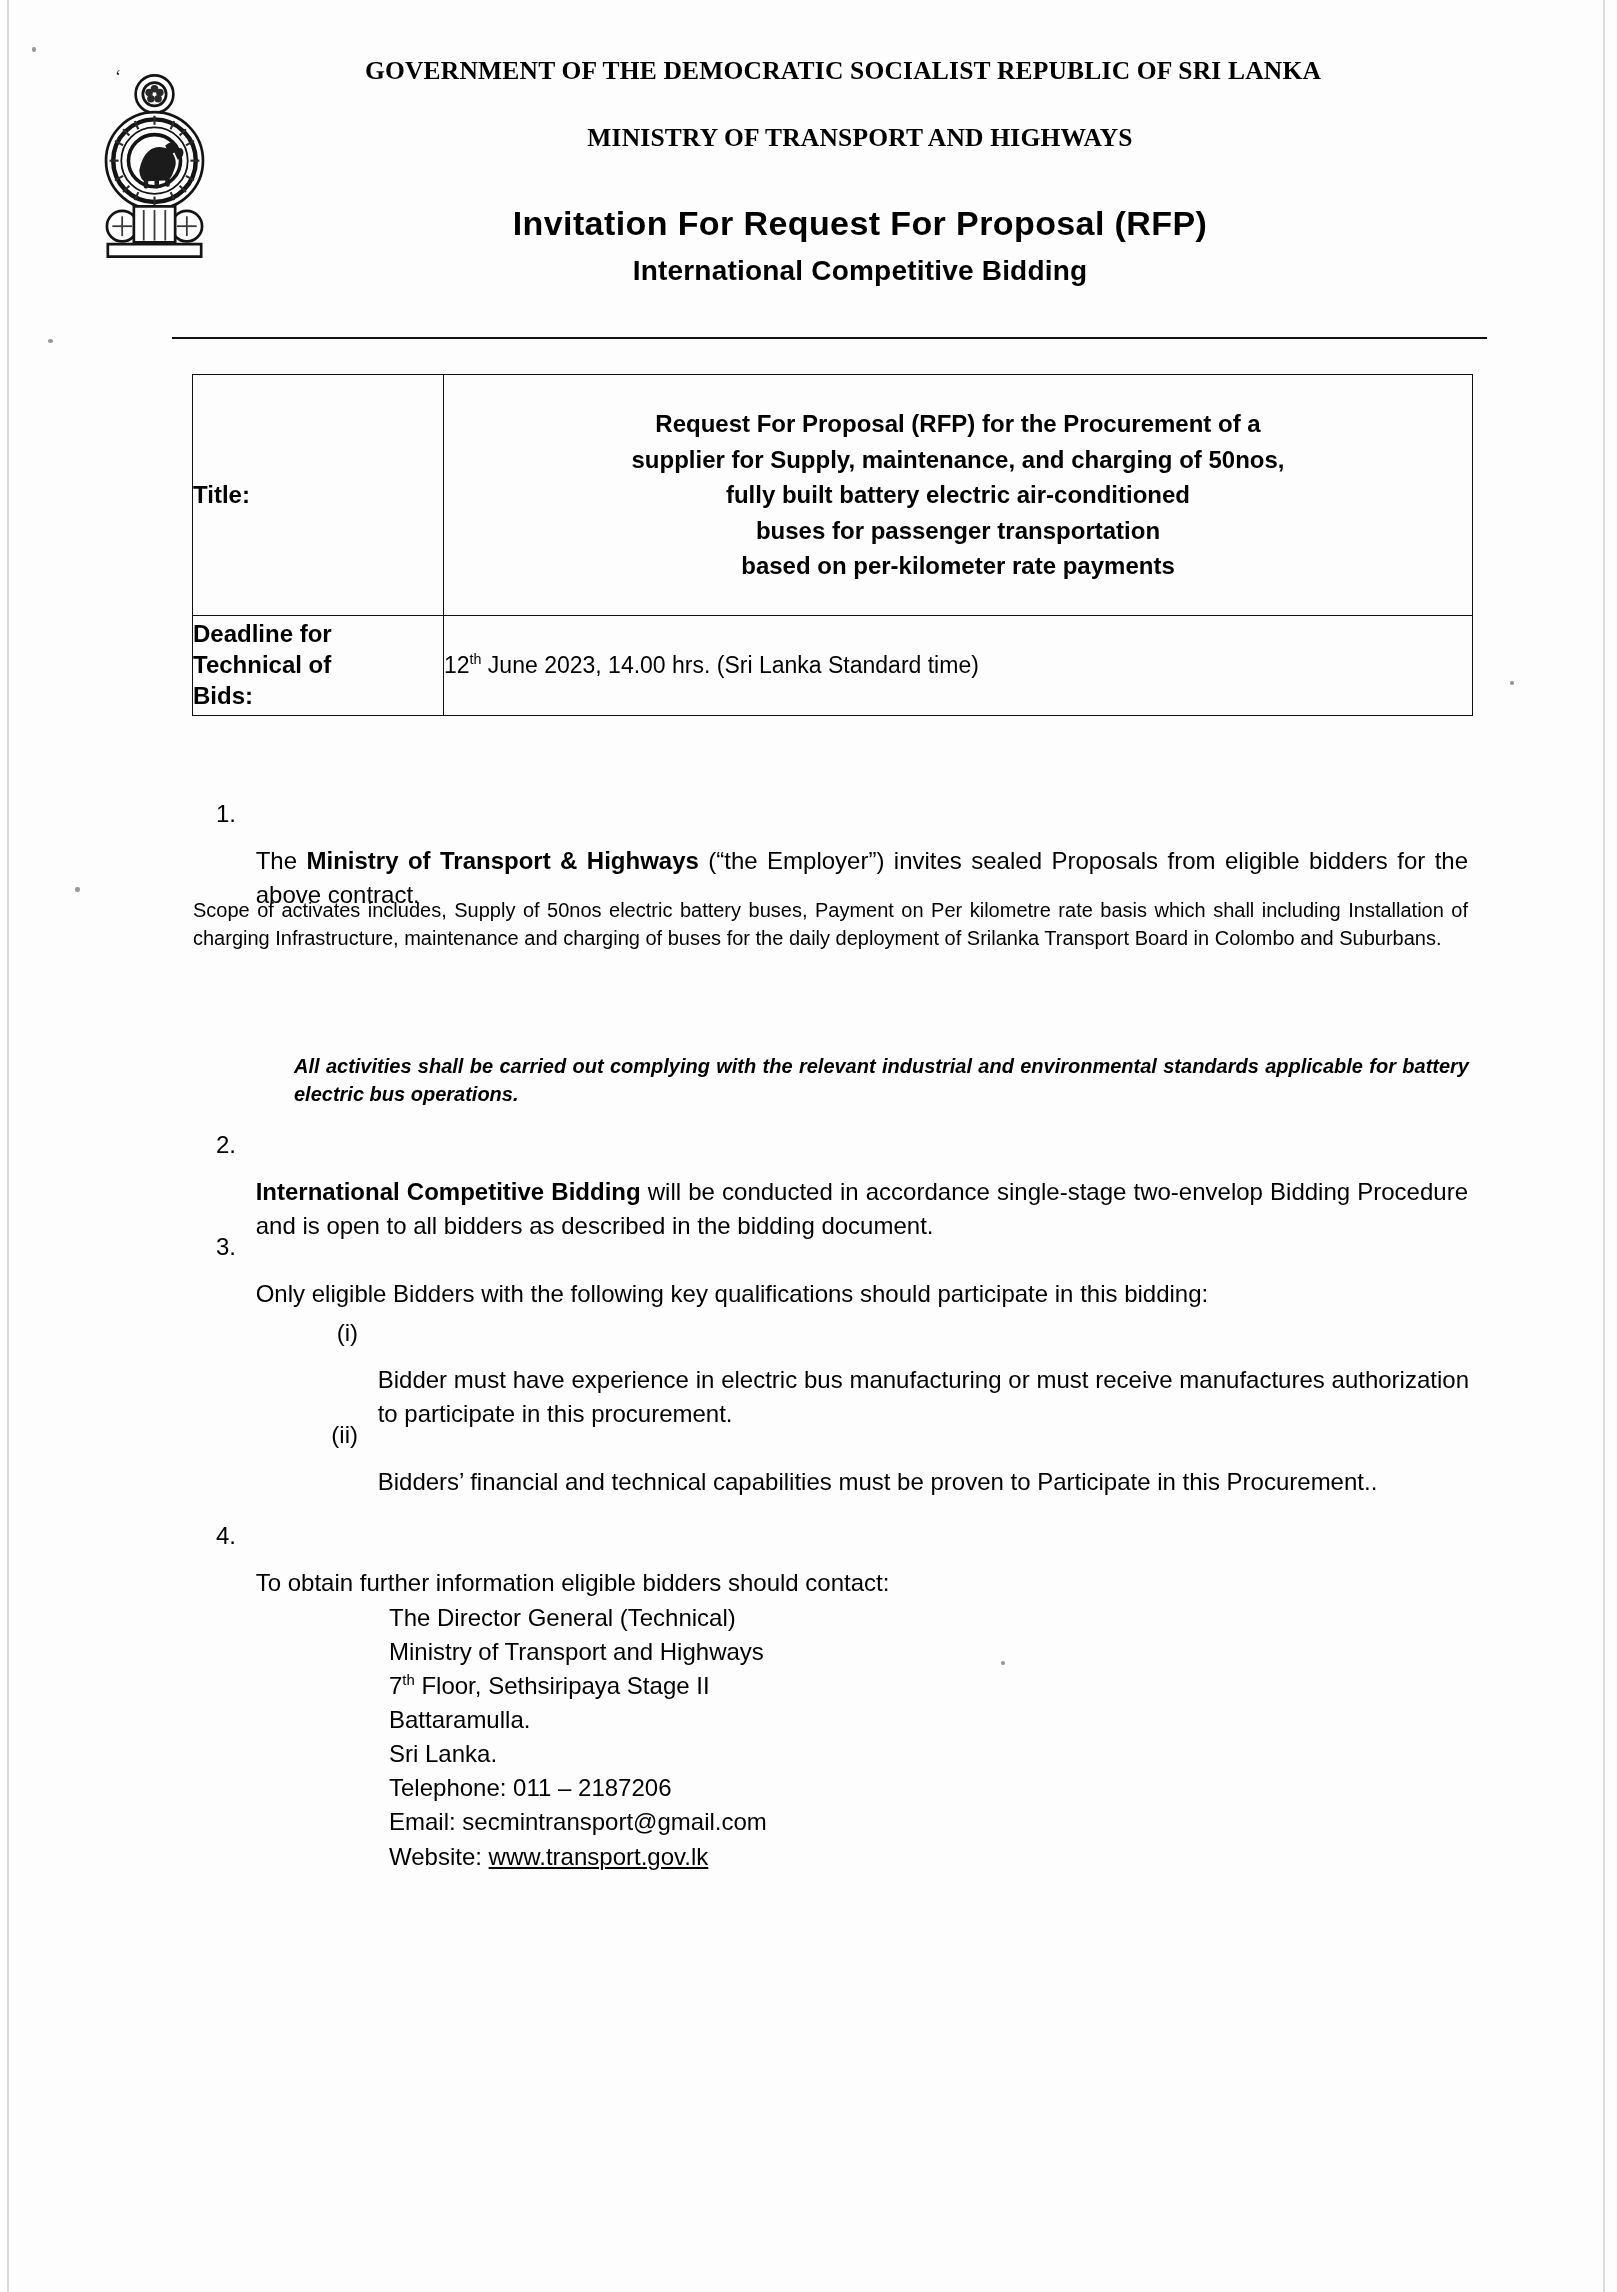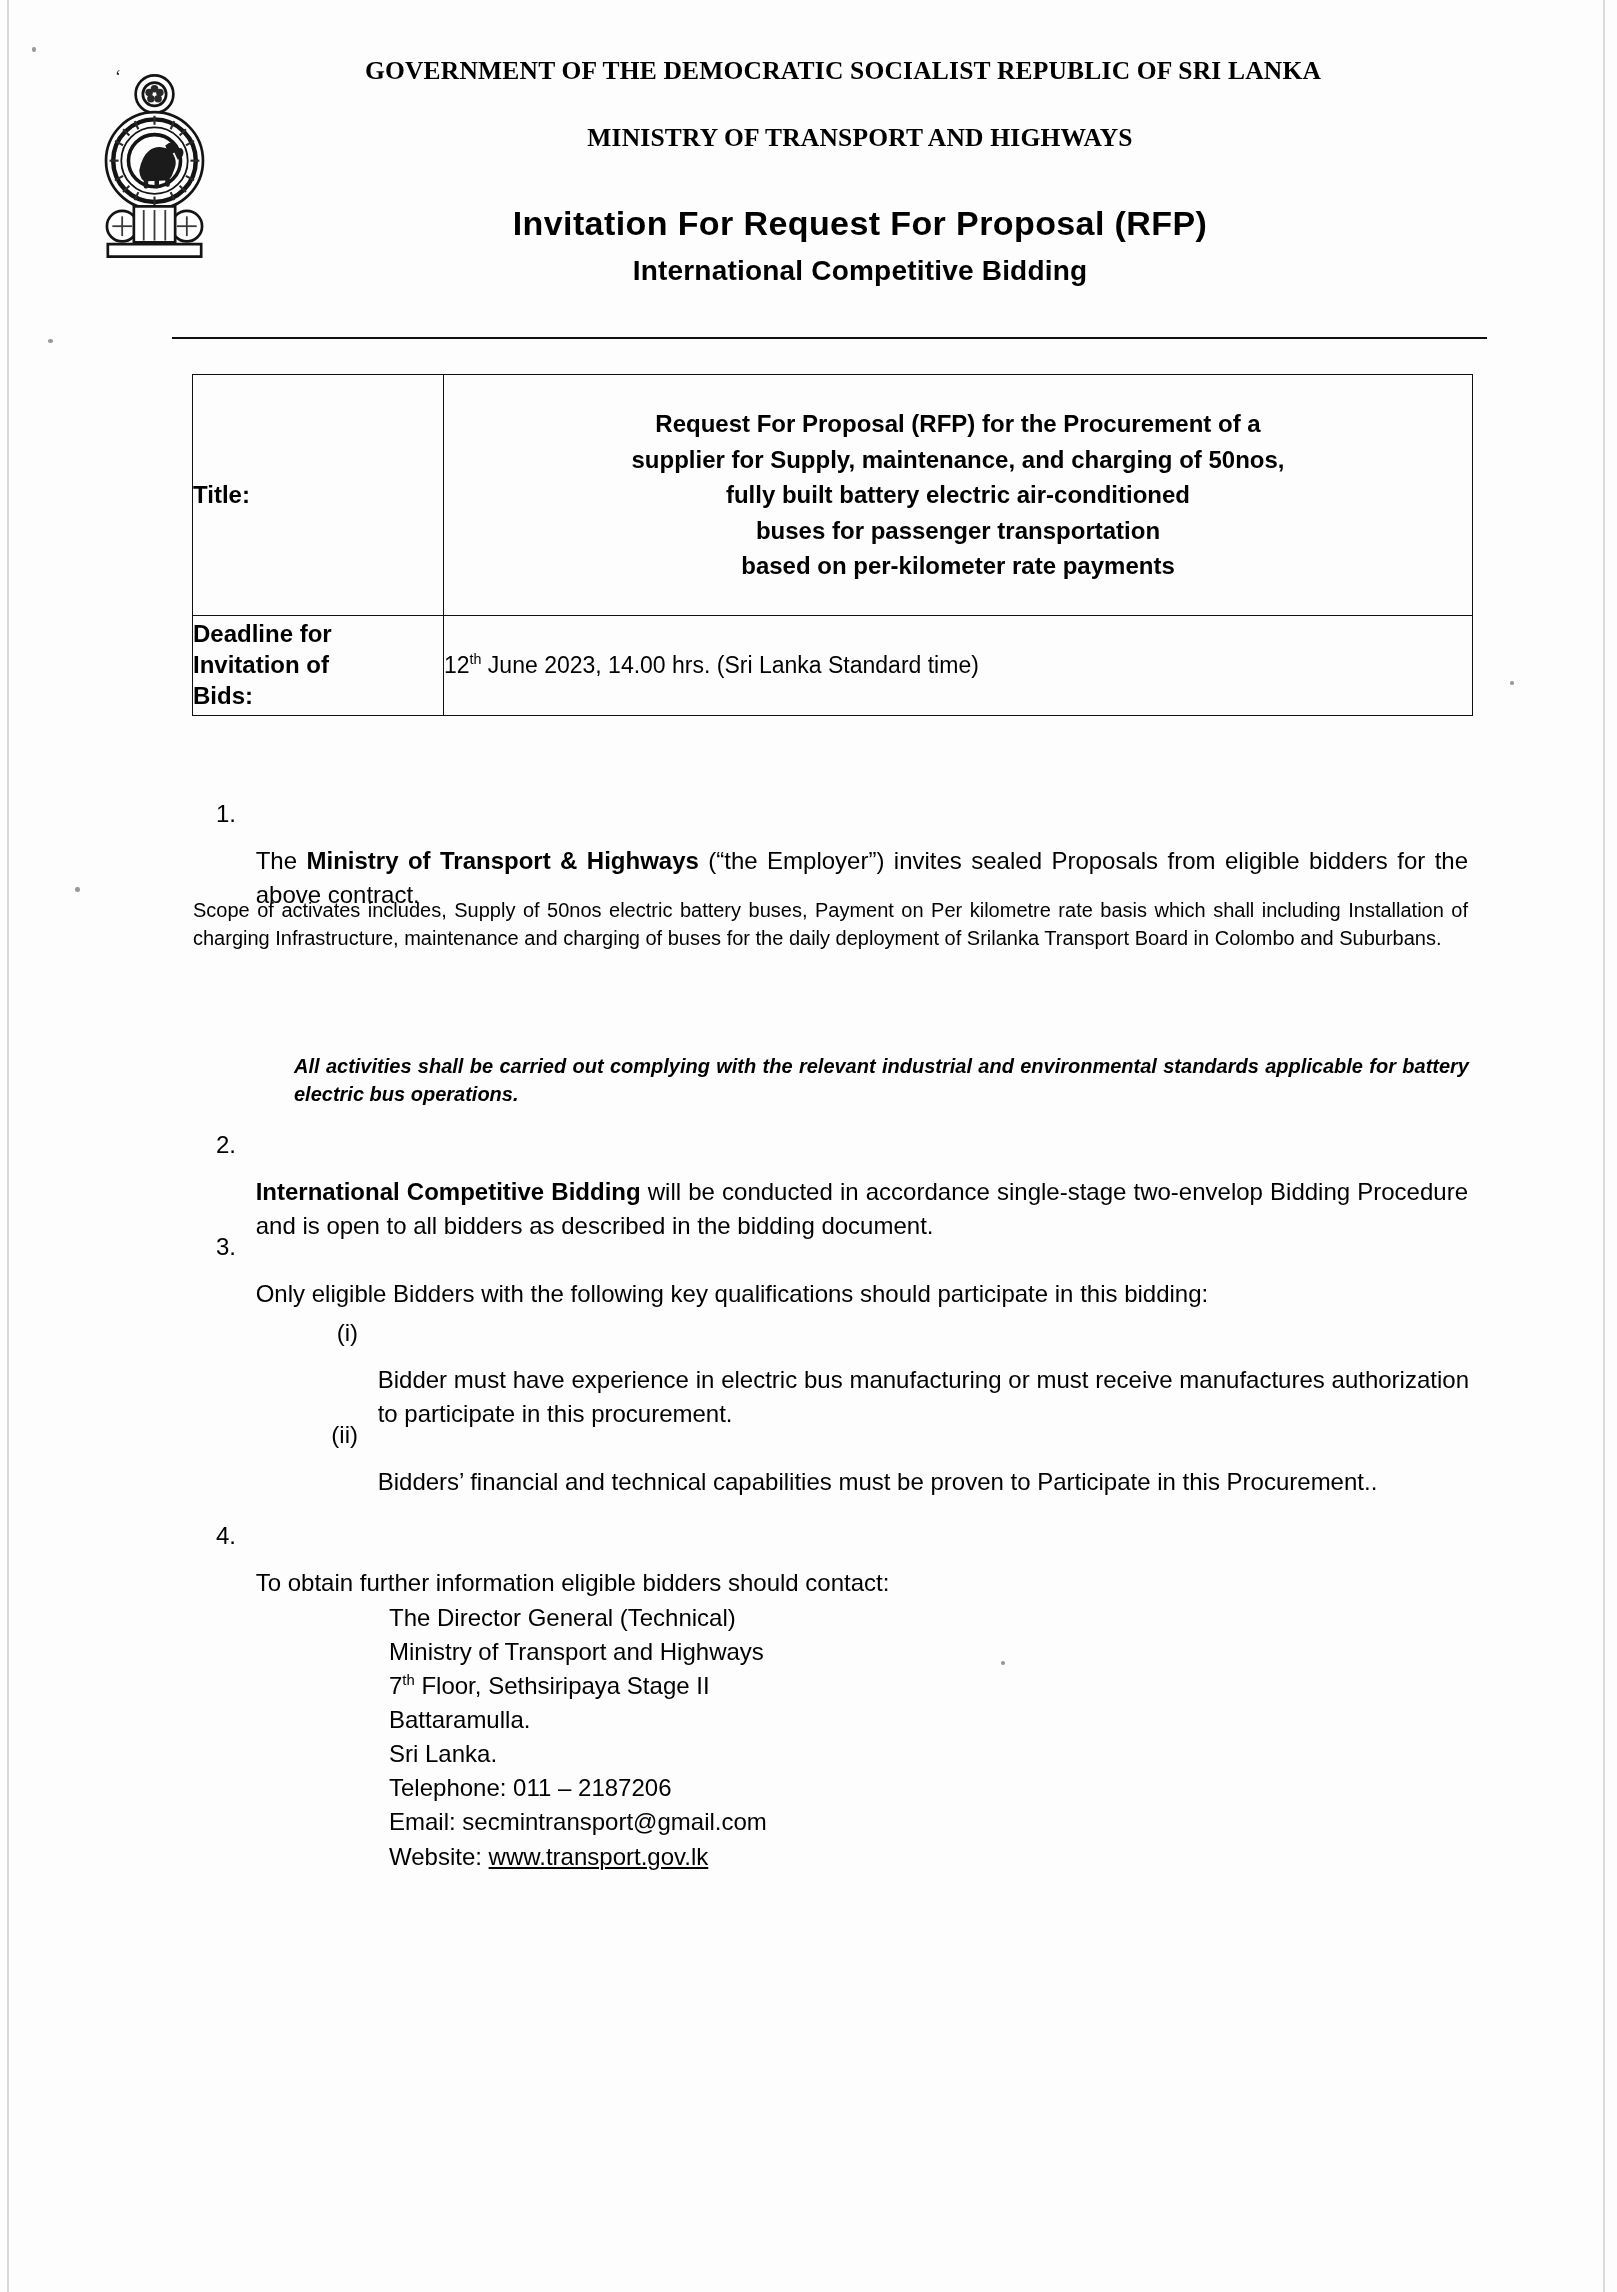--- a/index.html
+++ b/index.html
@@ -340,21 +340,21 @@
           <div>supplier for Supply, maintenance, and charging of 50nos,</div>
           <div>fully built battery electric air-conditioned</div>
           <div>buses for passenger transportation</div>
           <div>based on per-kilometer rate payments</div>
         </td>
       </tr>
 
       <tr class="row-deadline">
         <td class="cell-label">
           <div>Deadline for</div>
-          <div>Invitation of</div>
+          <div>Technical of</div>
           <div>Bids:</div>
         </td>
         <td class="cell-value">
           <span>12</span><sup>th</sup><span> June 2023, 14.00 hrs. (Sri Lanka Standard time)</span>
         </td>
       </tr>
     </tbody>
   </table>
 
   <div class="body-wrap">

